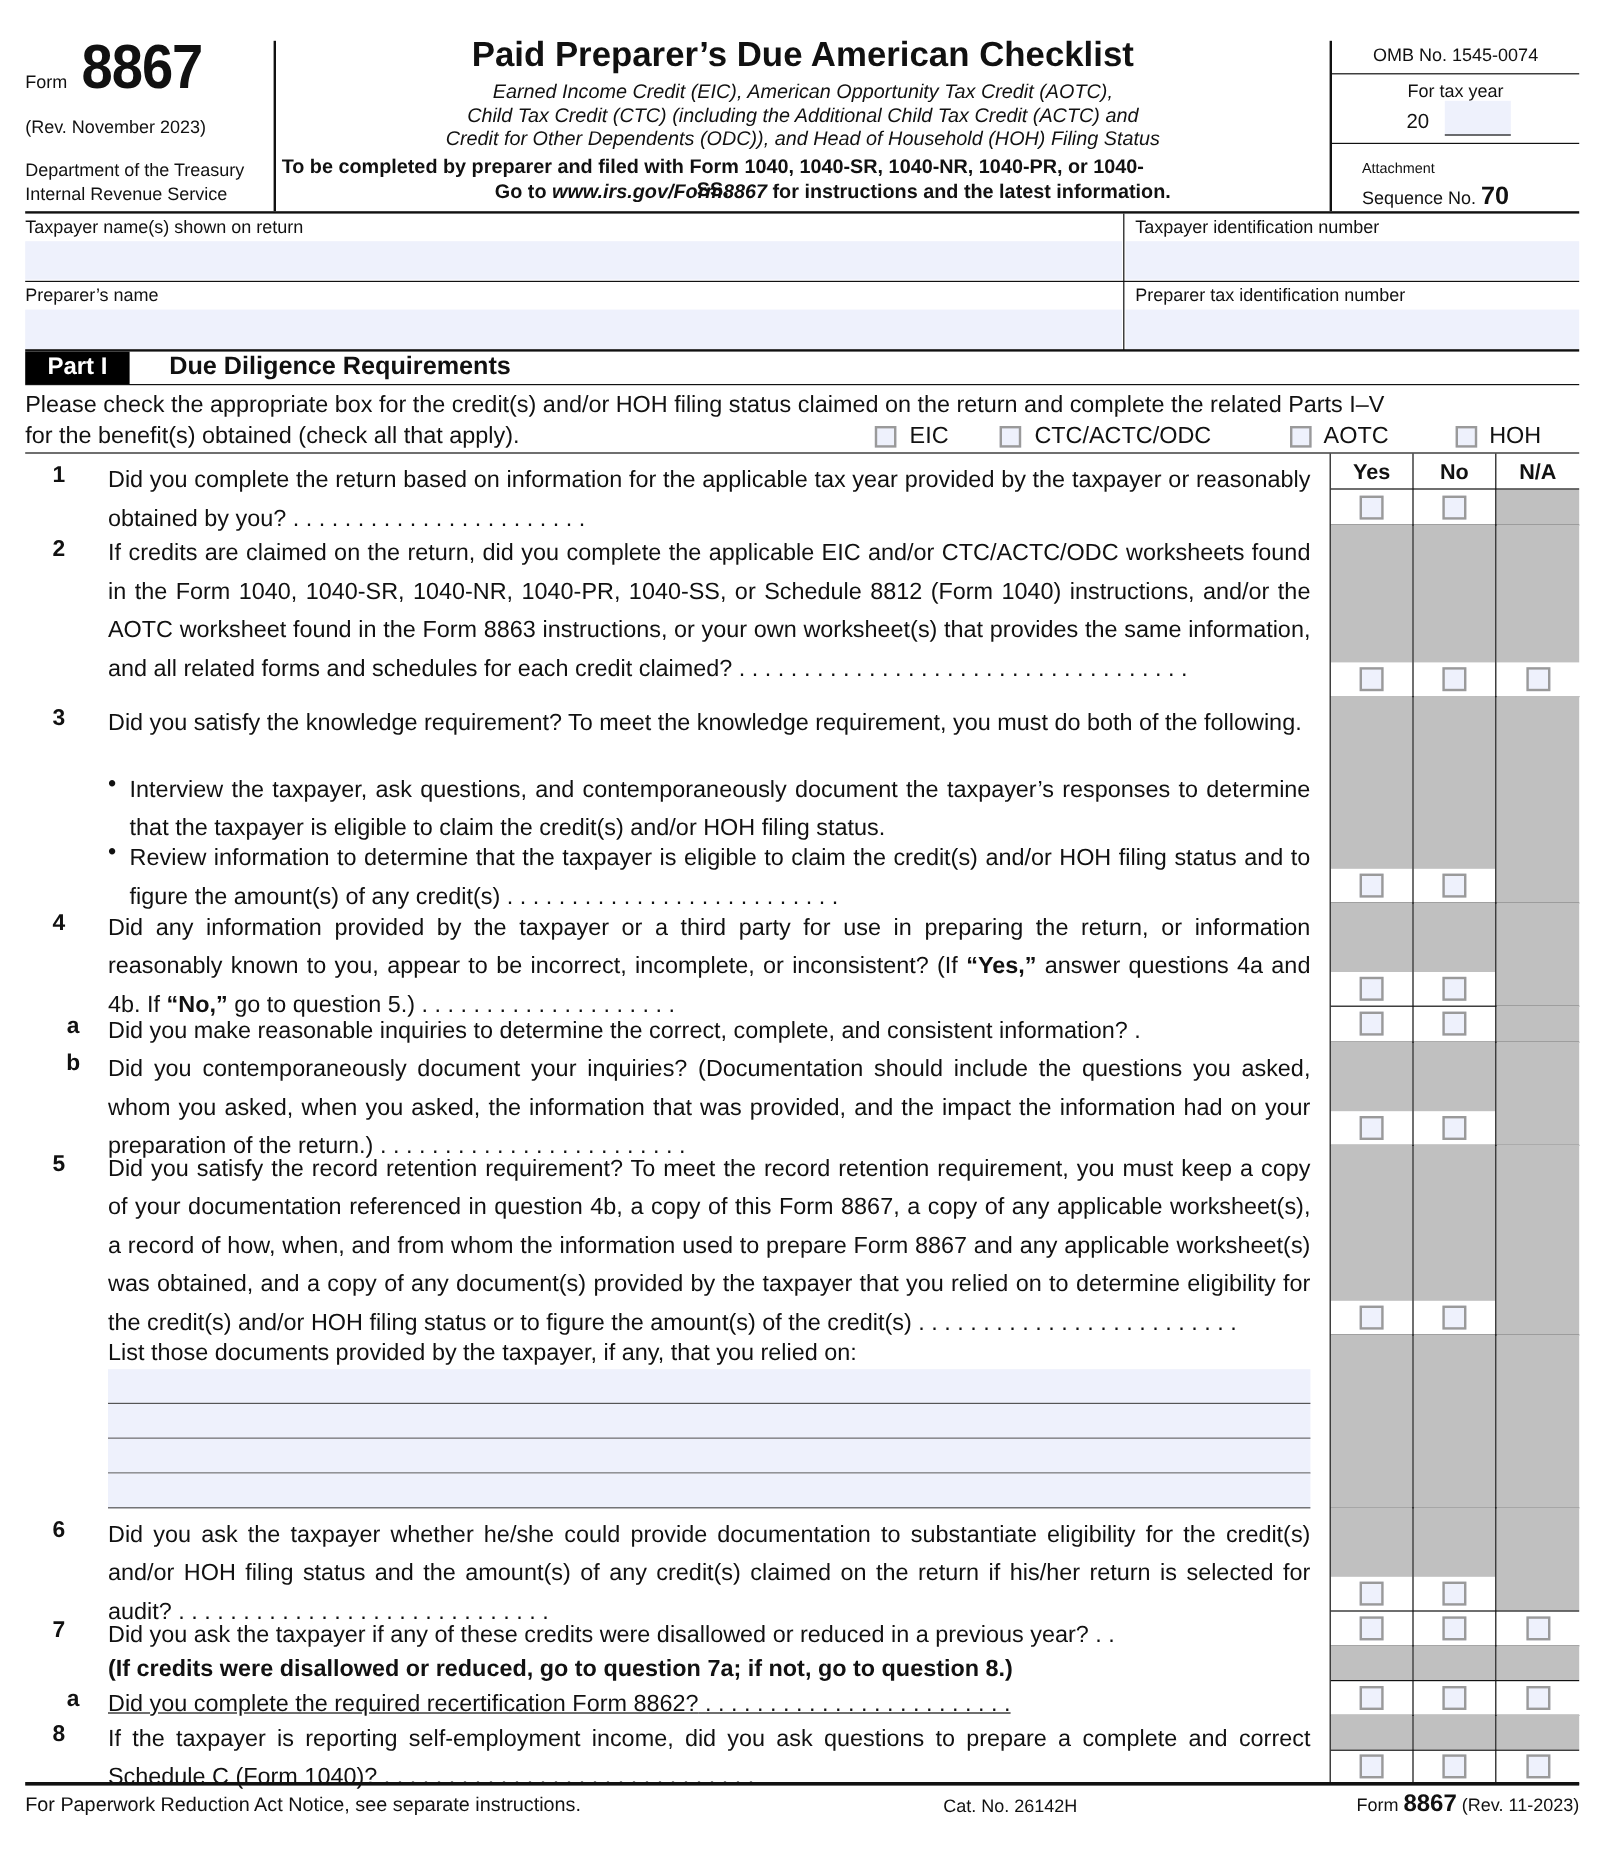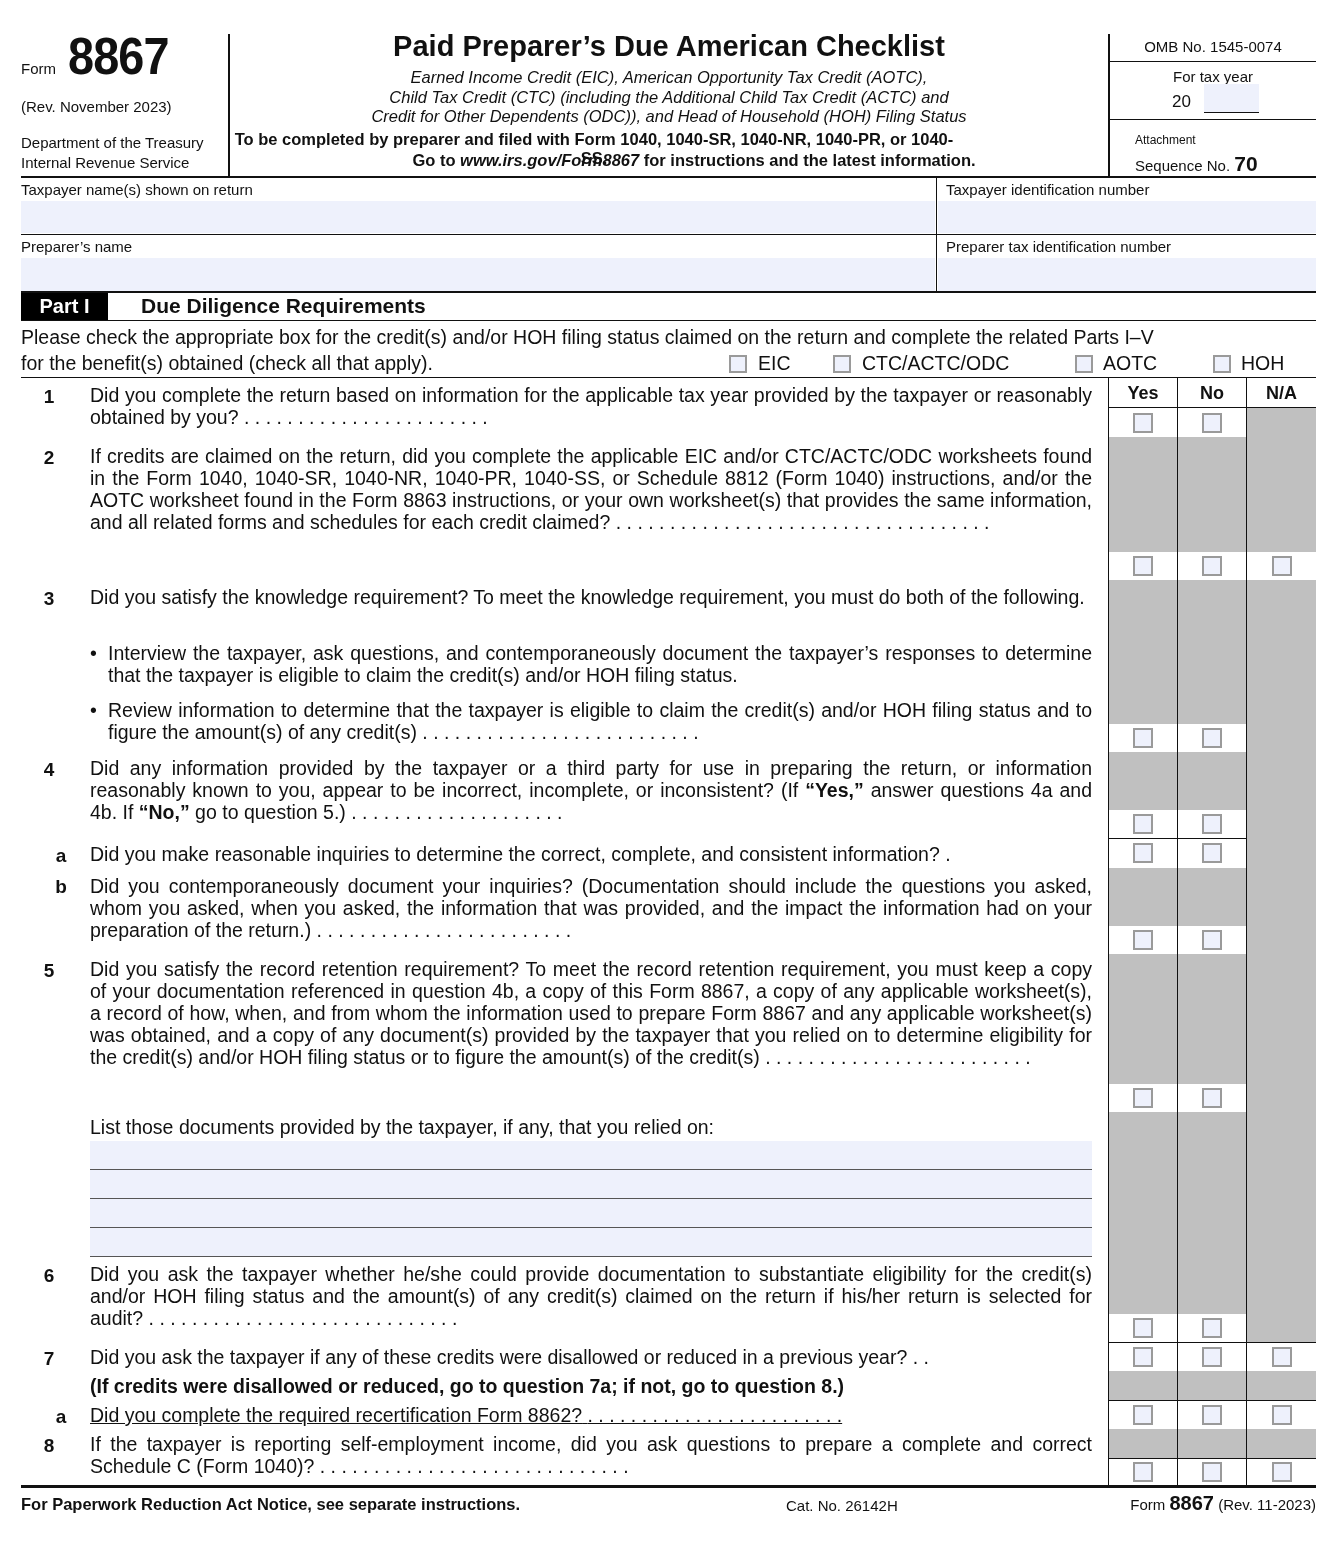--- a/index.html
+++ b/index.html
@@ -5,21 +5,21 @@
   html, body { margin:0; padding:0; background:#fff; }
   body { width:1342px; height:1552px; position:relative; font-family:"Liberation Sans", sans-serif; color:#111; overflow:hidden; }
   .abs { position:absolute; }
   .hline { position:absolute; background:#111; }
   .vline { position:absolute; background:#111; }
   .field { position:absolute; background:#eef1fc; }
   .cb { position:absolute; width:18px; height:18px; background:#eef1fc; border:2px solid #9a9a9a; box-sizing:border-box; }
   .gray { position:absolute; background:#c0c0c0; }
   .lbl { position:absolute; font-size:15px; white-space:nowrap;text-align:right; }
   .num { position:absolute; font-size:19px; font-weight:bold; width:30px; text-align:center; }
-  .q { position:absolute; left:90px; width:1002px; font-size:19.5px; line-height:22px; text-align:justify; }
+  .q { position:absolute; left:90px; width:1002px; font-size:19.5px; line-height:32px; text-align:justify; }
   .q.nojust { text-align:left; }
   .dots { letter-spacing:0; }
   .hdr-italic { font-style:italic; }
 </style>
 </head>
 <body>
 
 <div class="abs" style="left:21px;top:60px;font-size:15px;">Form</div>
 <div class="abs" style="left:68px;top:26px;font-size:52px;font-weight:900;letter-spacing:-1px;transform:scaleX(0.9);transform-origin:left;">8867</div>
 <div class="abs" style="left:21px;top:98px;font-size:15px;">(Rev. November 2023)</div>
@@ -198,15 +198,15 @@
 <div class="q nojust" style="top:1375px;font-weight:bold;">(If credits were disallowed or reduced, go to question 7a; if not, go to question 8.)</div>
 
 <div class="num" style="left:46px;top:1406px;">a</div>
 <div class="q nojust" style="top:1404px;text-decoration:underline;"><span>Did you complete the required recertification Form 8862?</span> <span class="dots">. . . . . . . . . . . . . . . . . . . . . . . .</span></div>
 
 <div class="num" style="left:34px;top:1435px;">8</div>
 <div class="q" style="top:1433px;"><span>If the taxpayer is reporting self-employment income, did you ask questions to prepare a complete and correct Schedule C (Form 1040)?</span> <span class="dots">. . . . . . . . . . . . . . . . . . . . . . . . . . . . .</span></div>
 
 <div class="hline" style="left:21px;top:1485px;width:1295px;height:3px;"></div>
 
-<div class="abs" style="left:21px;top:1495px;font-size:16.5px;font-weight:bold;">For Paperwork Reduction Act Notice, see separate instructions.</div>
+<div class="abs" style="left:21px;top:1495px;font-size:16.5px;font-weight:normal;">For Paperwork Reduction Act Notice, see separate instructions.</div>
 <div class="abs" style="left:786px;top:1497px;font-size:15px;">Cat. No. 26142H</div>
 <div class="abs" style="right:26px;top:1492px;font-size:15px;white-space:nowrap;"><span>Form</span> <span style="font-size:20px;font-weight:bold;">8867</span> <span>(Rev. 11-2023)</span></div>
 
 </body></html>

